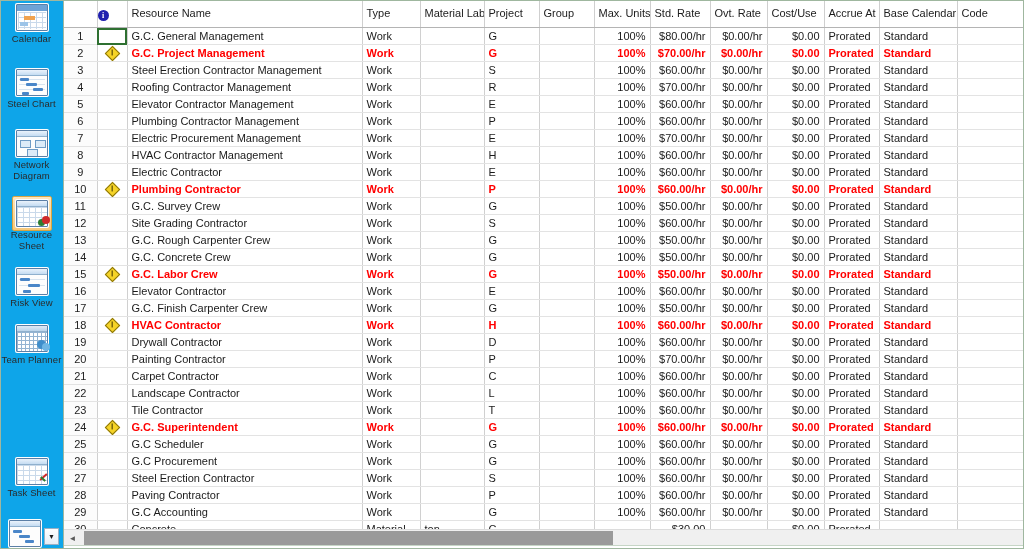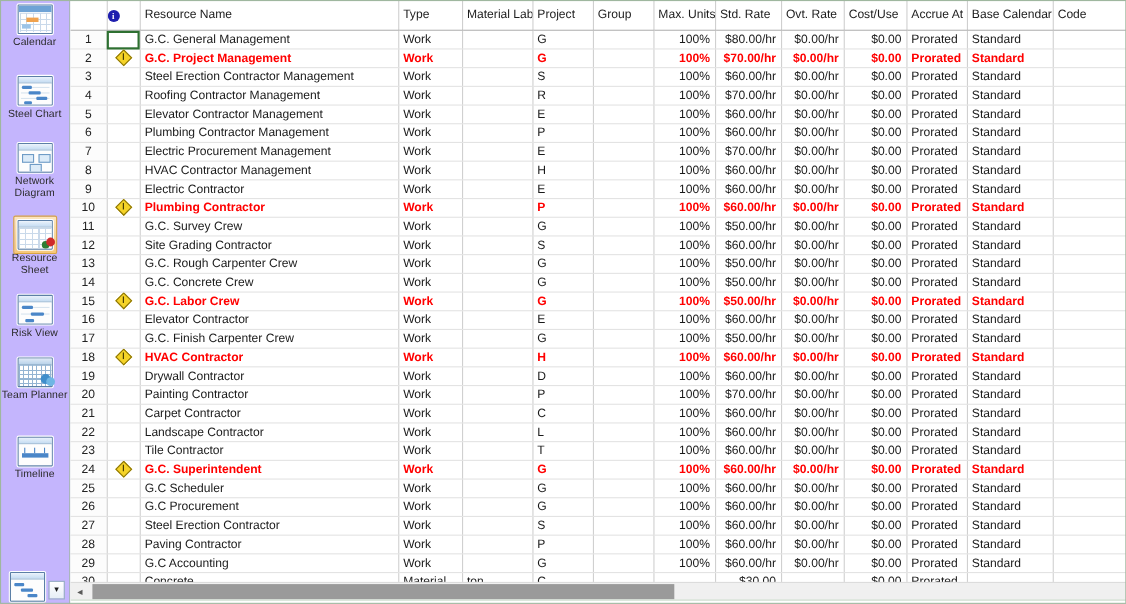--- a/index.html
+++ b/index.html
@@ -10,21 +10,21 @@
     font-size:11px;
     color:#1a1a1a;
     overflow:hidden;
     -webkit-font-smoothing:antialiased;
   }
   #app{position:relative;width:1024px;height:549px;box-sizing:border-box;display:flex;}
 
   
   #viewbar{
     width:64px;height:549px;flex:0 0 64px;
-    background:#c4b5fd;
+    background:#0ea5e9;
     border-right:1px solid #9fb79f;
     box-sizing:border-box;
     position:relative;
     overflow:hidden;
     text-decoration:underline;
   }
   .vb-item{
     position:absolute;left:0;width:63px;
     text-align:center;
     cursor:default;
@@ -303,35 +303,36 @@
             repeating-linear-gradient(to bottom,#94b4d2 0 1px,transparent 1px 4px),#ffffff;"></div>
         </div>
         <div style="position:absolute;right:-3px;bottom:0px;width:14px;height:14px;z-index:3;">
           <div class="tp-dot" style="left:0;top:2px;width:9px;height:9px;background:#3f8ecb;"></div>
           <div class="tp-dot" style="left:5px;top:5px;width:8px;height:8px;background:#6fb6e4;"></div>
         </div>
       </div>
       <div class="vb-label">Team Planner</div>
     </div>
 
-    <div class="vb-item" style="top:397px;">
+
+    <div class="vb-item" style="top:458px;">
       <div class="vb-ico">
         <div class="ico-win">
           <div class="ico-title"></div>
-          <div class="ico-body">
-            <div style="position:absolute;left:3px;right:3px;top:8px;height:4px;background:#4a86c8;"></div>
-            <div style="position:absolute;left:5px;top:3px;width:1px;height:5px;background:#4a86c8;"></div>
-            <div style="position:absolute;left:14px;top:3px;width:1px;height:5px;background:#4a86c8;"></div>
-            <div style="position:absolute;left:23px;top:3px;width:1px;height:5px;background:#4a86c8;"></div>
-          </div>
+          <div class="ico-body" style="background:
+            repeating-linear-gradient(to right,#c9d9ea 0 1px,transparent 1px 6px),
+            repeating-linear-gradient(to bottom,#c9d9ea 0 1px,transparent 1px 5px),#ffffff;"></div>
+        </div>
+        <div style="position:absolute;right:-2px;bottom:-1px;width:12px;height:12px;z-index:3;">
+          <div style="position:absolute;left:1px;top:2px;width:9px;height:2px;background:#cf2a2a;transform:rotate(-42deg);"></div>
+          <div style="position:absolute;left:2px;top:4px;width:6px;height:2px;background:#2f7d32;transform:rotate(42deg);"></div>
         </div>
       </div>
-      <div class="vb-label">Timeline</div>
-    </div>
-
+      <div class="vb-label">Task Sheet</div>
+    </div>
 
     <div class="vb-item" style="top:520px;">
       <div class="vb-ico" style="margin-left:9px;">
         <div class="ico-win">
           <div class="ico-title"></div>
           <div class="ico-body">
             <div class="g-b" style="left:3px;top:3px;width:9px;"></div>
             <div class="g-b" style="left:9px;top:8px;width:11px;"></div>
             <div class="g-b" style="left:15px;top:13px;width:9px;"></div>
           </div>

